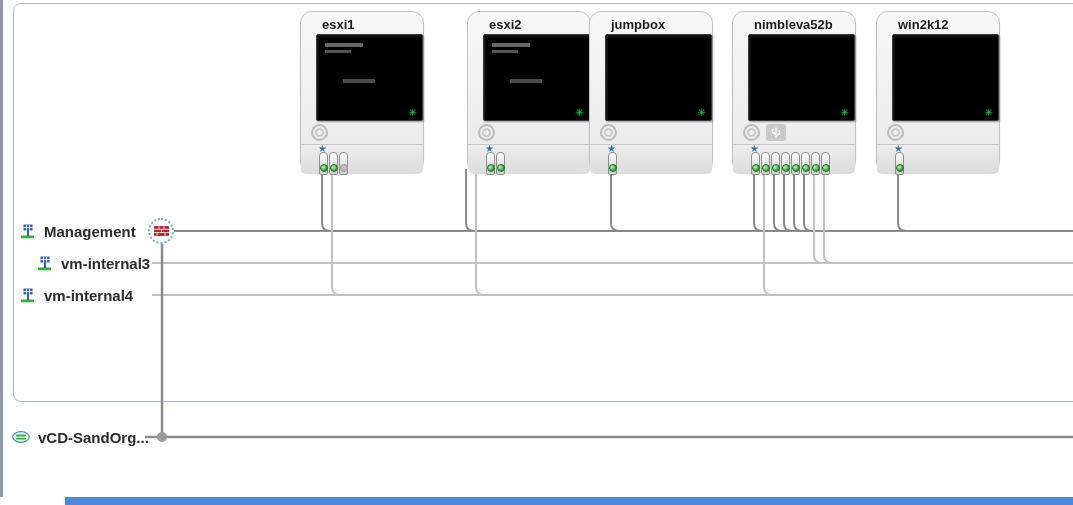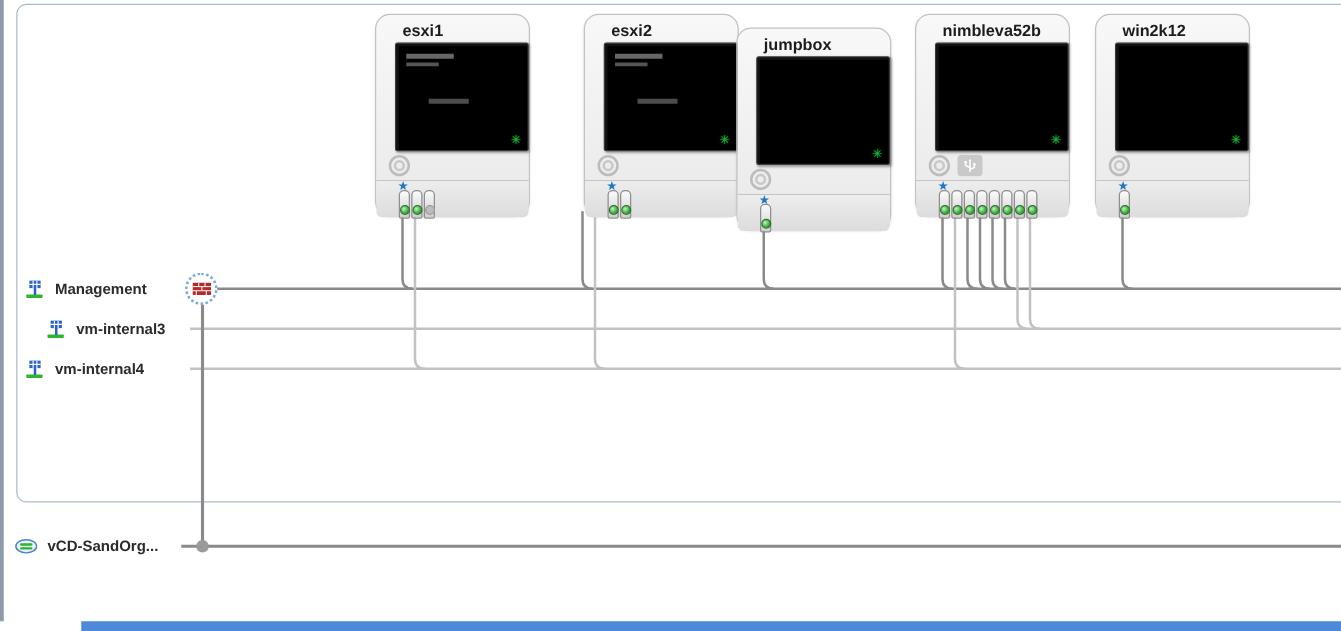--- a/index.html
+++ b/index.html
@@ -4,21 +4,21 @@
 <style>
   html,body{margin:0;padding:0;background:#fff;}
   .stage{position:relative;width:1073px;height:505px;overflow:hidden;background:#fff;
          font-family:"Liberation Sans",sans-serif;}
   .left-edge-bar{position:absolute;left:0;top:0;width:3px;height:497px;background:#8c9aab;}
   .vapp-panel{position:absolute;left:13px;top:3px;width:1072px;height:397px;
               border:1px solid #a9bcd1;border-radius:8px;background:transparent;}
   #wires{position:absolute;left:0;top:0;width:1073px;height:505px;pointer-events:none;}
   
   .net-row{position:absolute;height:20px;display:flex;align-items:center;gap:8px;}
-  .net-row .nlabel{font-size:12px;font-weight:bold;color:#2b2b2b;white-space:nowrap;}
+  .net-row .nlabel{font-size:15px;font-weight:bold;color:#2b2b2b;white-space:nowrap;}
   .net-row svg{display:block;}
   
   .gateway{position:absolute;left:148px;top:218px;width:26px;height:26px;box-sizing:border-box;
            background:#fff;border:2px dotted #76a9da;border-radius:50%;
            display:flex;align-items:center;justify-content:center;}
   .junction{position:absolute;left:157px;top:432px;width:10px;height:10px;border-radius:50%;
             background:#9a9a9a;}
   
   .vm-card{position:absolute;top:11px;width:124px;height:162px;box-sizing:border-box;
            background:linear-gradient(#f8f8f8,#e9e9e9);border:1px solid #c2c2c2;border-radius:12px;
@@ -182,21 +182,21 @@
     <div class="nic-strip">
       <span class="nic-star">★</span>
     <div class="nic-port" style="left: 17.5px;">
             <div class="nic-led on"></div>
           </div>
           <div class="nic-port" style="left: 27.5px;">
             <div class="nic-led on"></div>
           </div>
         </div>
   </div>
-      <div class="vm-card" style="left: 589px; margin-top: 11px;">
+      <div class="vm-card" style="left: 589px;">
     <div class="vm-title">jumpbox</div>
     <div class="console">
 
       <div class="glyph">✳</div>
     </div>
     <div class="circle-ico"></div>
 
     <div class="nic-strip">
       <span class="nic-star">★</span>
     <div class="nic-port" style="left: 17.5px;">

